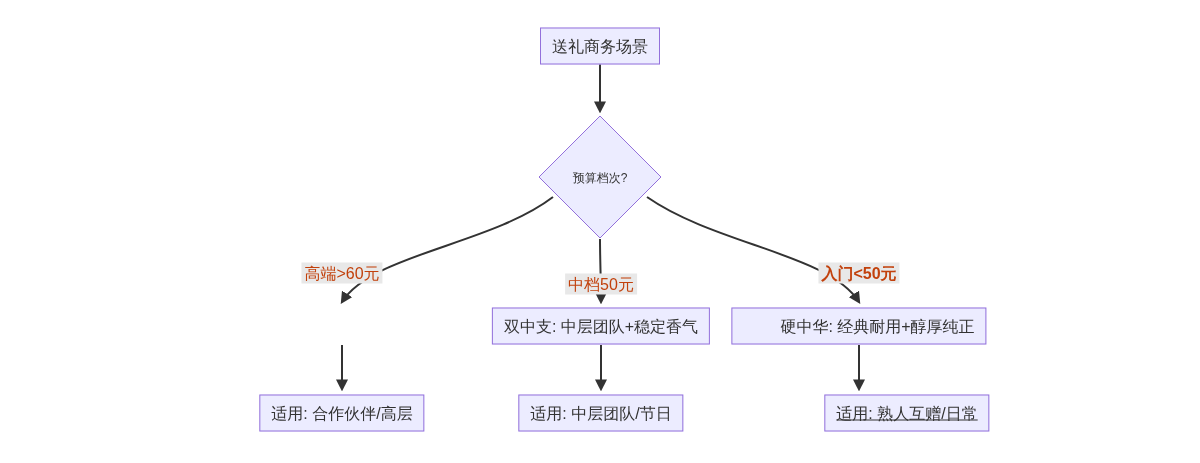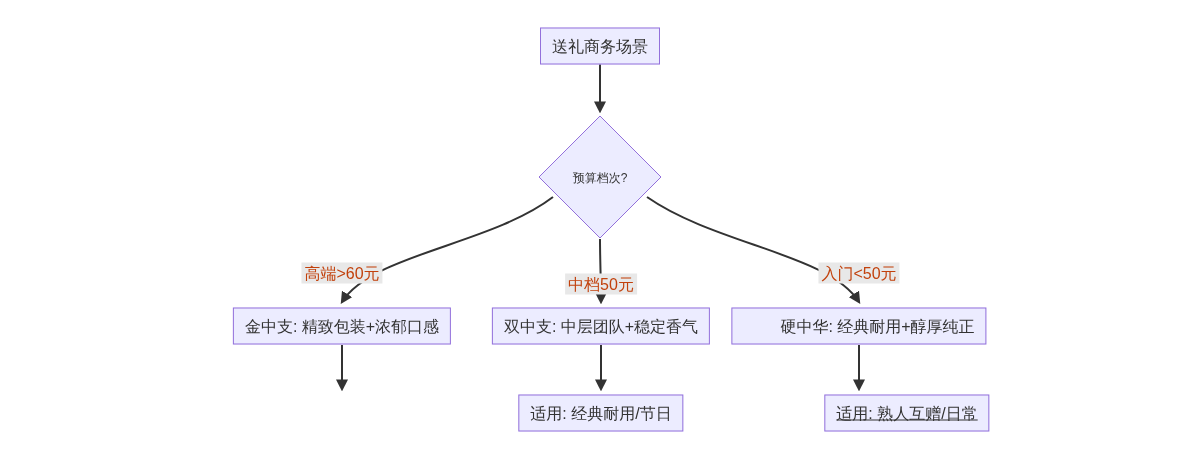--- a/index.html
+++ b/index.html
@@ -80,22 +80,22 @@
 
     <polygon points="600,116 661,177 600,238 539,177" fill="#ECECFF" stroke="#9370DB" stroke-width="1"></polygon>
   </svg>
 
   <div class="node" style="left:600px; top:46px;">送礼商务场景</div>
 
   <div class="diamond-label" style="left:600px; top:178px;">预算档次?</div>
 
   <div class="edge-label" style="left:342px; top:273px;">高端&gt;60元</div>
   <div class="edge-label" style="left:601px; top:284px;">中档50元</div>
-  <div class="edge-label" style="left:859px; top:273px;">入门&lt;50元</div>
+  <div class="edge-label" style="left:859px; top:273px;font-weight:bold;">入门&lt;50元</div>
 
-  <div class="node" style="left:342px; top:326px;">金中支: 精致包装+浓郁口感</div>
   <div class="node" style="left:601px; top:326px;">双中支: 中层团队+稳定香气</div>
   <div class="node" style="left:859px; top:326px;padding-left:48px;">硬中华: 经典耐用+醇厚纯正</div>
 
-  <div class="node" style="left:601px; top:413px;">适用: 经典耐用/节日</div>
+  <div class="node" style="left:342px; top:413px;">适用: 合作伙伴/高层</div>
+  <div class="node" style="left:601px; top:413px;">适用: 中层团队/节日</div>
   <div class="node" style="left:907px; top:413px;text-decoration:underline;">适用: 熟人互赠/日常</div>
 
 </div>
 
 </body></html>

